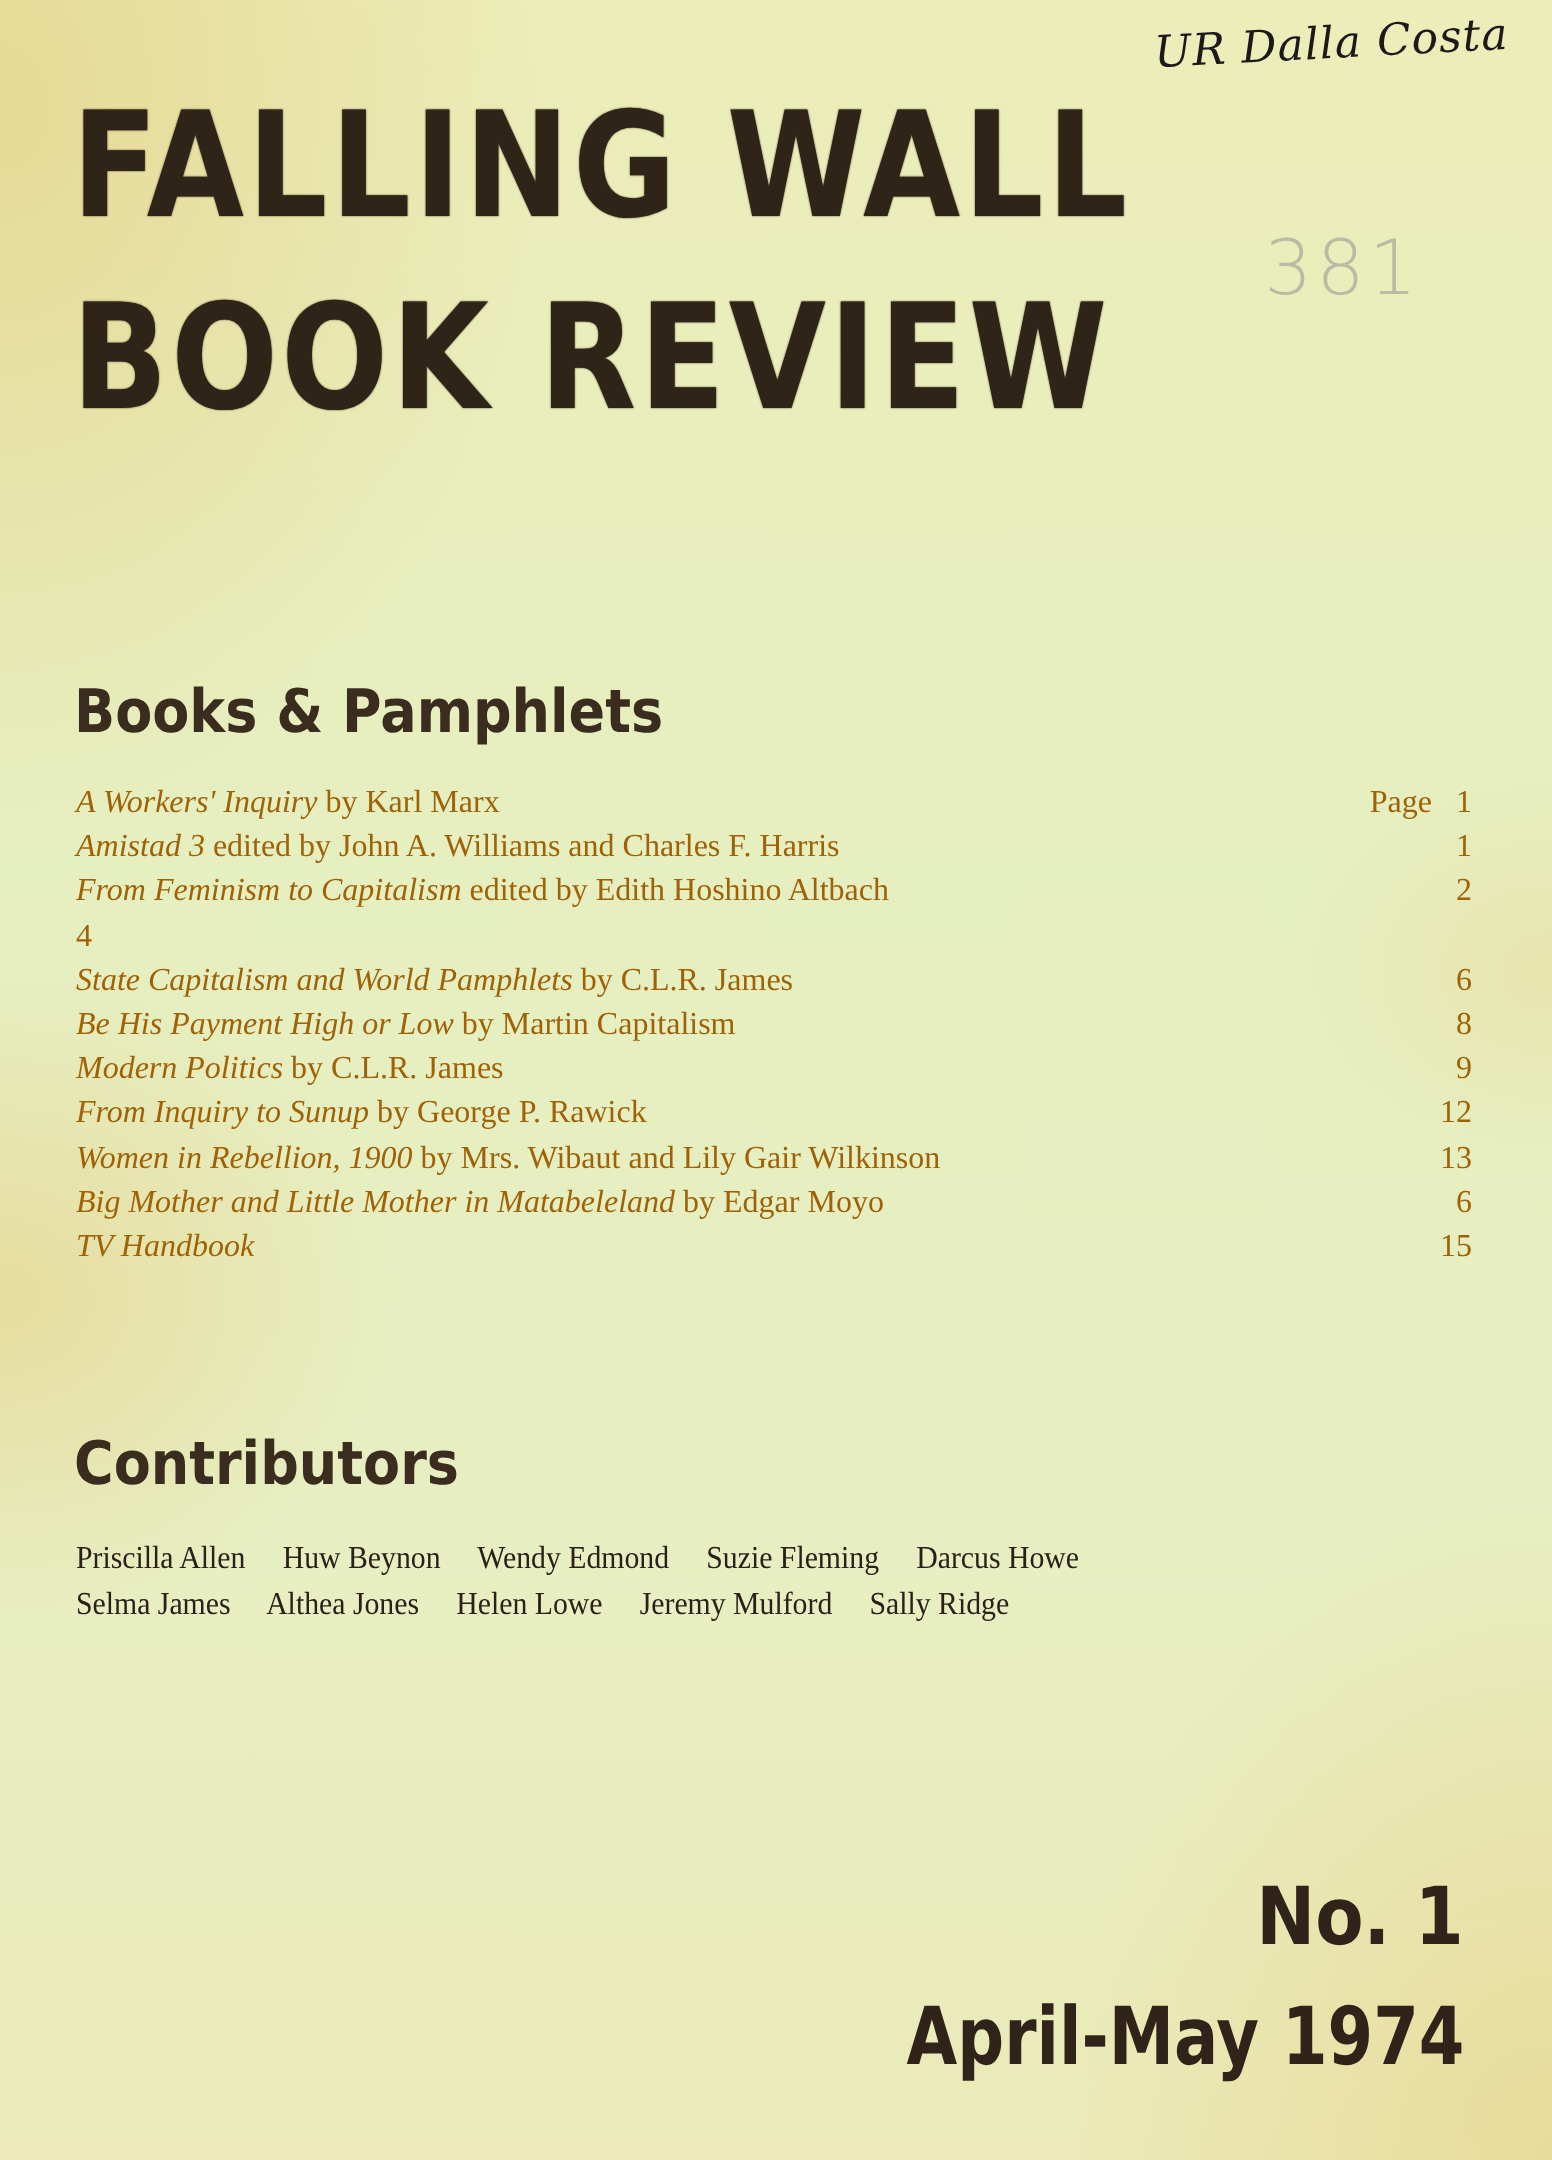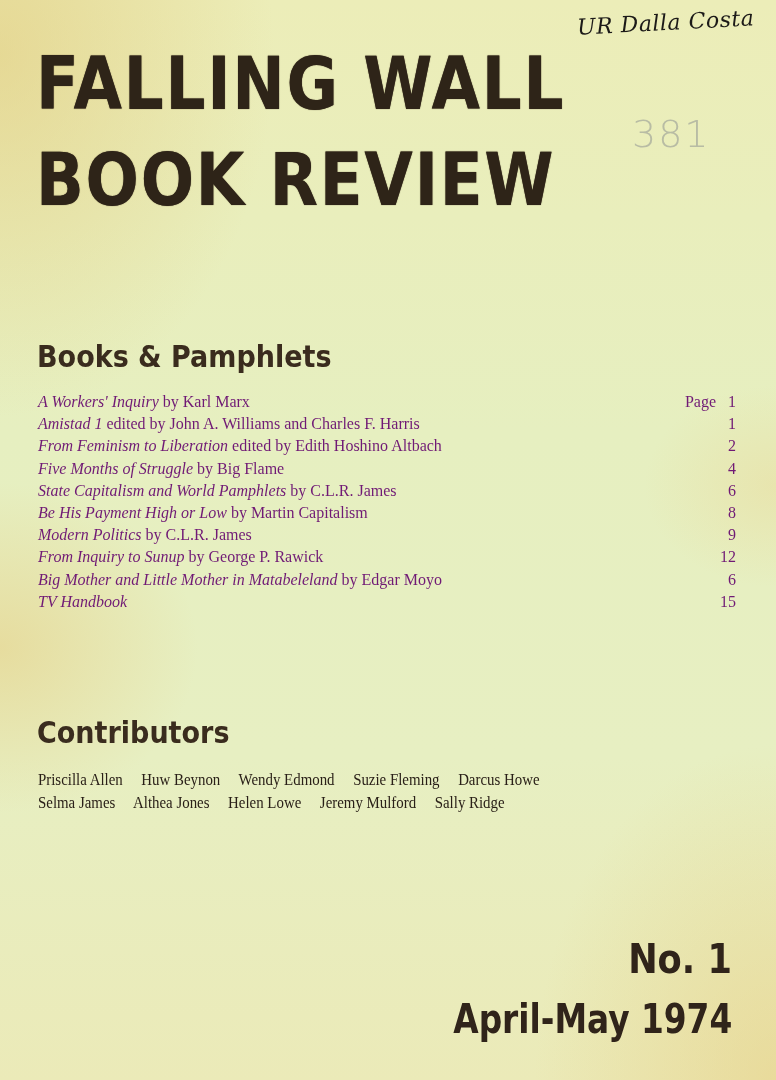--- a/index.html
+++ b/index.html
@@ -76,21 +76,21 @@
 
     
     .toc {
       left: 38px;
       top: 391px;
       width: 698px;
       list-style: none;
       margin: 0;
       padding: 0;
       font-size: 16px;
-      color: #701a75;
+      color: #a16207;
     }
     .toc-row {
       display: flex;
       justify-content: space-between;
       height: 22.2px;
       line-height: 22px;
       white-space: nowrap;
     }
     .toc-title { font-style: italic; }
     .toc-page { text-align: right; }
@@ -146,46 +146,49 @@
 <div class="abs pencil-number">381</div>
 
 <h2 class="abs section-heading books-heading">Books &amp; Pamphlets</h2>
 
 <ul class="abs toc">
   <li class="toc-row">
     <span><span class="toc-title">A Workers' Inquiry</span><span> by Karl Marx</span></span>
     <span class="toc-page"><span class="page-label">Page</span><span>1</span></span>
   </li>
   <li class="toc-row">
-    <span><span class="toc-title">Amistad 1</span><span> edited by John A. Williams and Charles F. Harris</span></span>
+    <span><span class="toc-title">Amistad 3</span><span> edited by John A. Williams and Charles F. Harris</span></span>
     <span class="toc-page">1</span>
   </li>
   <li class="toc-row">
-    <span><span class="toc-title">From Feminism to Liberation</span><span> edited by Edith Hoshino Altbach</span></span>
+    <span><span class="toc-title">From Feminism to Capitalism</span><span> edited by Edith Hoshino Altbach</span></span>
     <span class="toc-page">2</span>
   </li>
   <li class="toc-row">
-    <span><span class="toc-title">Five Months of Struggle</span><span> by Big Flame</span></span>
     <span class="toc-page">4</span>
   </li>
   <li class="toc-row">
     <span><span class="toc-title">State Capitalism and World Pamphlets</span><span> by C.L.R. James</span></span>
     <span class="toc-page">6</span>
   </li>
   <li class="toc-row">
     <span><span class="toc-title">Be His Payment High or Low</span><span> by Martin Capitalism</span></span>
     <span class="toc-page">8</span>
   </li>
   <li class="toc-row">
     <span><span class="toc-title">Modern Politics</span><span> by C.L.R. James</span></span>
     <span class="toc-page">9</span>
   </li>
   <li class="toc-row">
     <span><span class="toc-title">From Inquiry to Sunup</span><span> by George P. Rawick</span></span>
     <span class="toc-page">12</span>
+  </li>
+  <li class="toc-row">
+    <span><span class="toc-title">Women in Rebellion, 1900</span><span> by Mrs. Wibaut and Lily Gair Wilkinson</span></span>
+    <span class="toc-page">13</span>
   </li>
   <li class="toc-row">
     <span><span class="toc-title">Big Mother and Little Mother in Matabeleland</span><span> by Edgar Moyo</span></span>
     <span class="toc-page">6</span>
   </li>
   <li class="toc-row">
     <span><span class="toc-title">TV Handbook</span><span></span></span>
     <span class="toc-page">15</span>
   </li>
 </ul>

